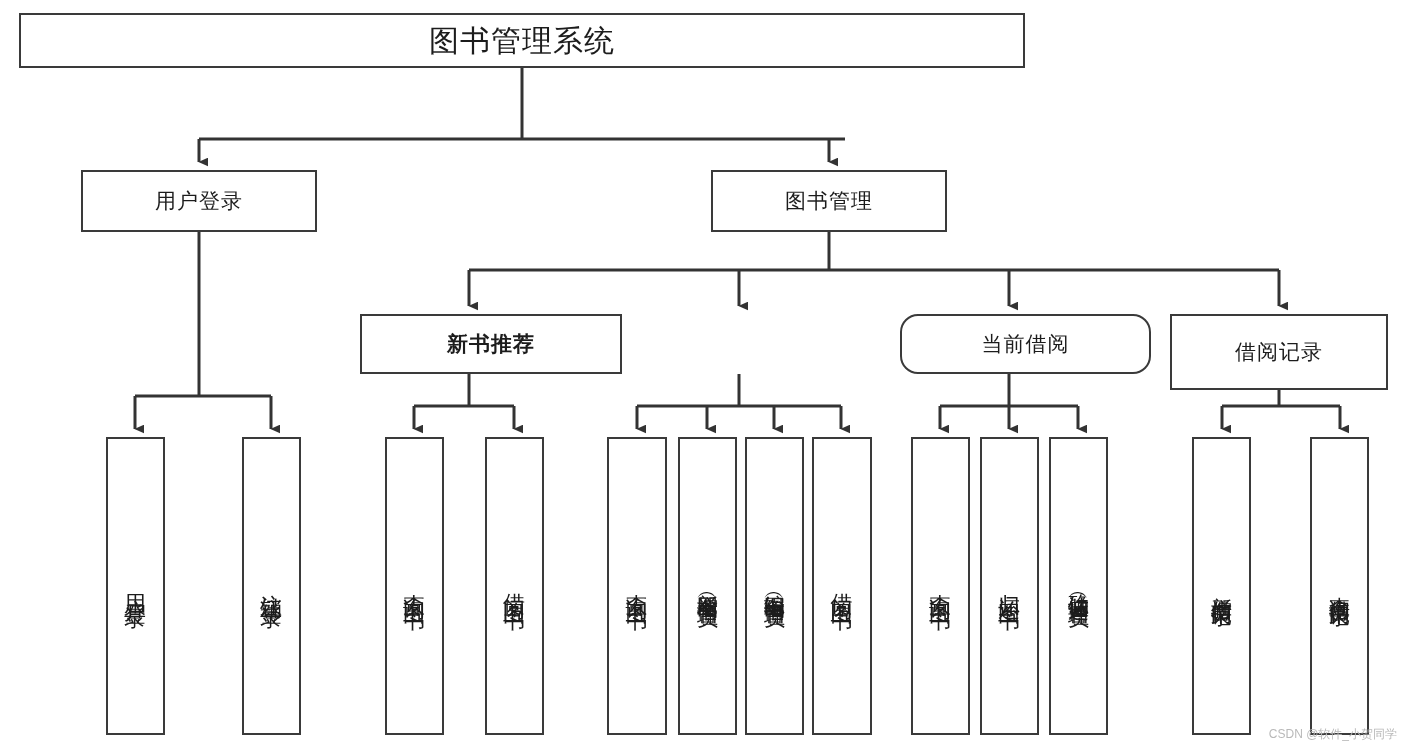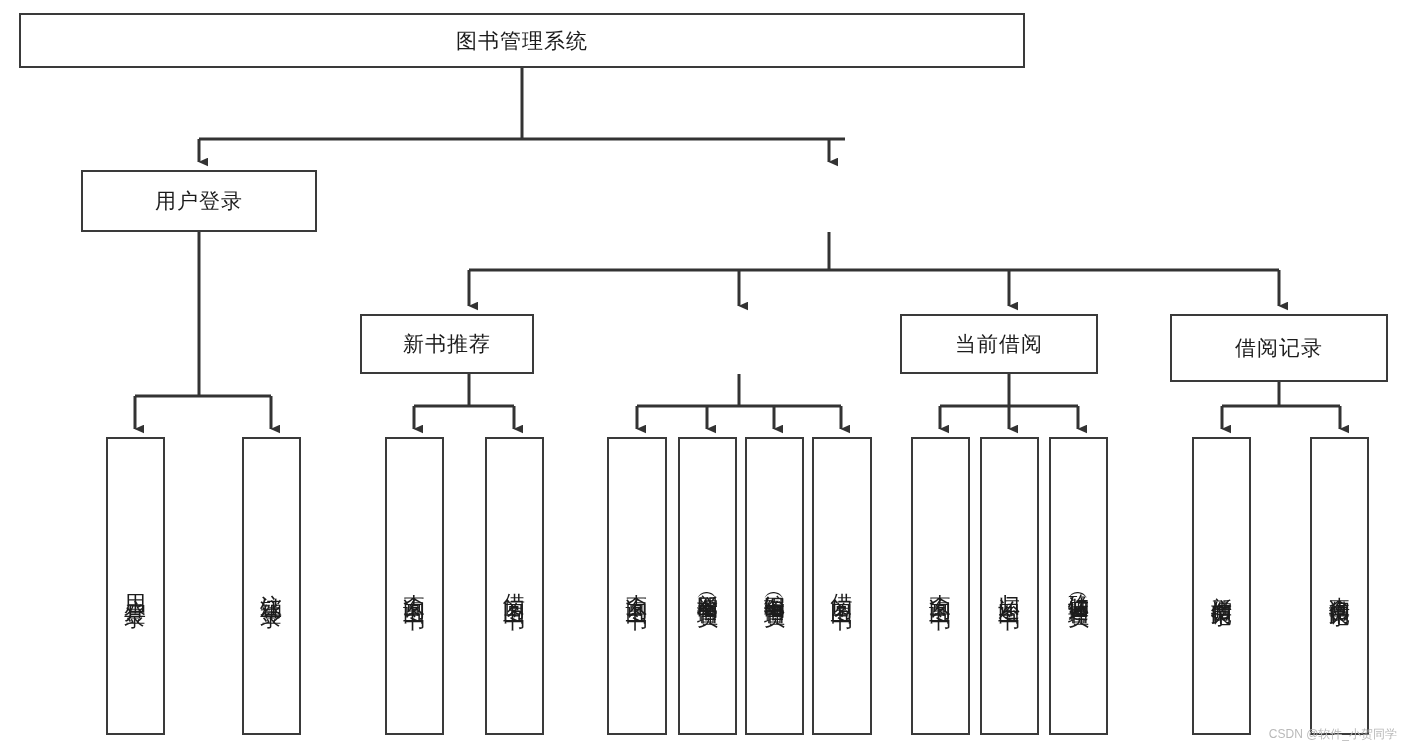--- a/index.html
+++ b/index.html
@@ -35,21 +35,21 @@
     justify-content: center;
     color: #1c1c1c;
     z-index: 2;
   }
   .node.horiz {
     font-size: 21px;
     letter-spacing: 1px;
     line-height: 1.2;
   }
   .node.root {
-    font-size: 21px;
+    font-size: 30px;
   }
   .node.vert {
     writing-mode: vertical-rl;
     text-orientation: upright;
     font-size: 22px;
     letter-spacing: 5px;
     line-height: 1.05;
     padding-top: 6px;
     padding-bottom: 6px;
     align-items: center;
@@ -127,28 +127,31 @@
     </g>
   </svg>
 
   <div class="node horiz root" style="left:19px; top:13px; width:1006px; height:55px;">
     <span>图书管理系统</span>
   </div>
 
   <div class="node horiz" style="left:81px; top:170px; width:236px; height:62px;">
     <span>用户登录</span>
   </div>
+  <div class="node horiz" style="left:711px; top:170px; width:236px; height:62px;">
+    <span>图书管理</span>
+  </div>
 
-  <div class="node horiz" style="left:360px; top:314px; width:174px; height:60px;">
+  <div class="node horiz" style="left:360px; top:314px; width:262px; height:60px;font-weight:bold;">
     <span>新书推荐</span>
   </div>
-  <div class="node horiz" style="left:900px; top:314px; width:198px; height:60px;">
+  <div class="node horiz" style="left:900px; top:314px; width:251px; height:60px;border-radius:18px;">
     <span>当前借阅</span>
   </div>
-  <div class="node horiz" style="left:1170px; top:314px; width:218px; height:68px;text-align:right;">
+  <div class="node horiz" style="left:1170px; top:314px; width:218px; height:76px;text-align:right;">
     <span>借阅记录</span>
   </div>
 
   <div class="node vert" style="left:106px; top:437px; width:59px; height:298px;">
     <span>用户登录</span>
   </div>
   <div class="node vert" style="left:242px; top:437px; width:59px; height:298px;">
     <span>注销登录</span>
   </div>
 

